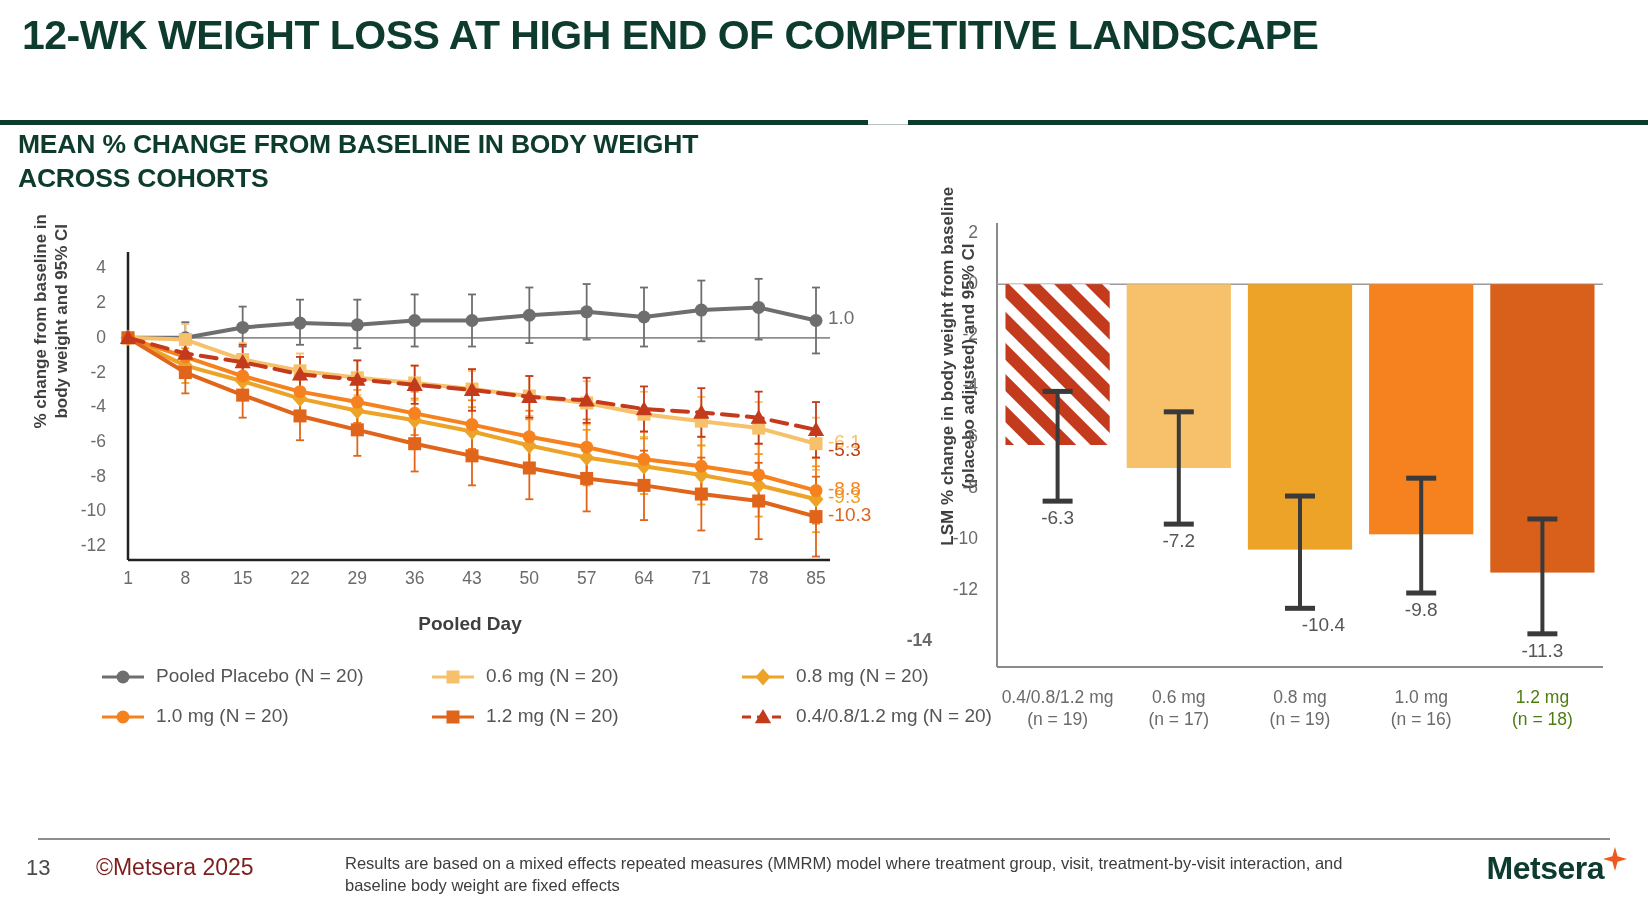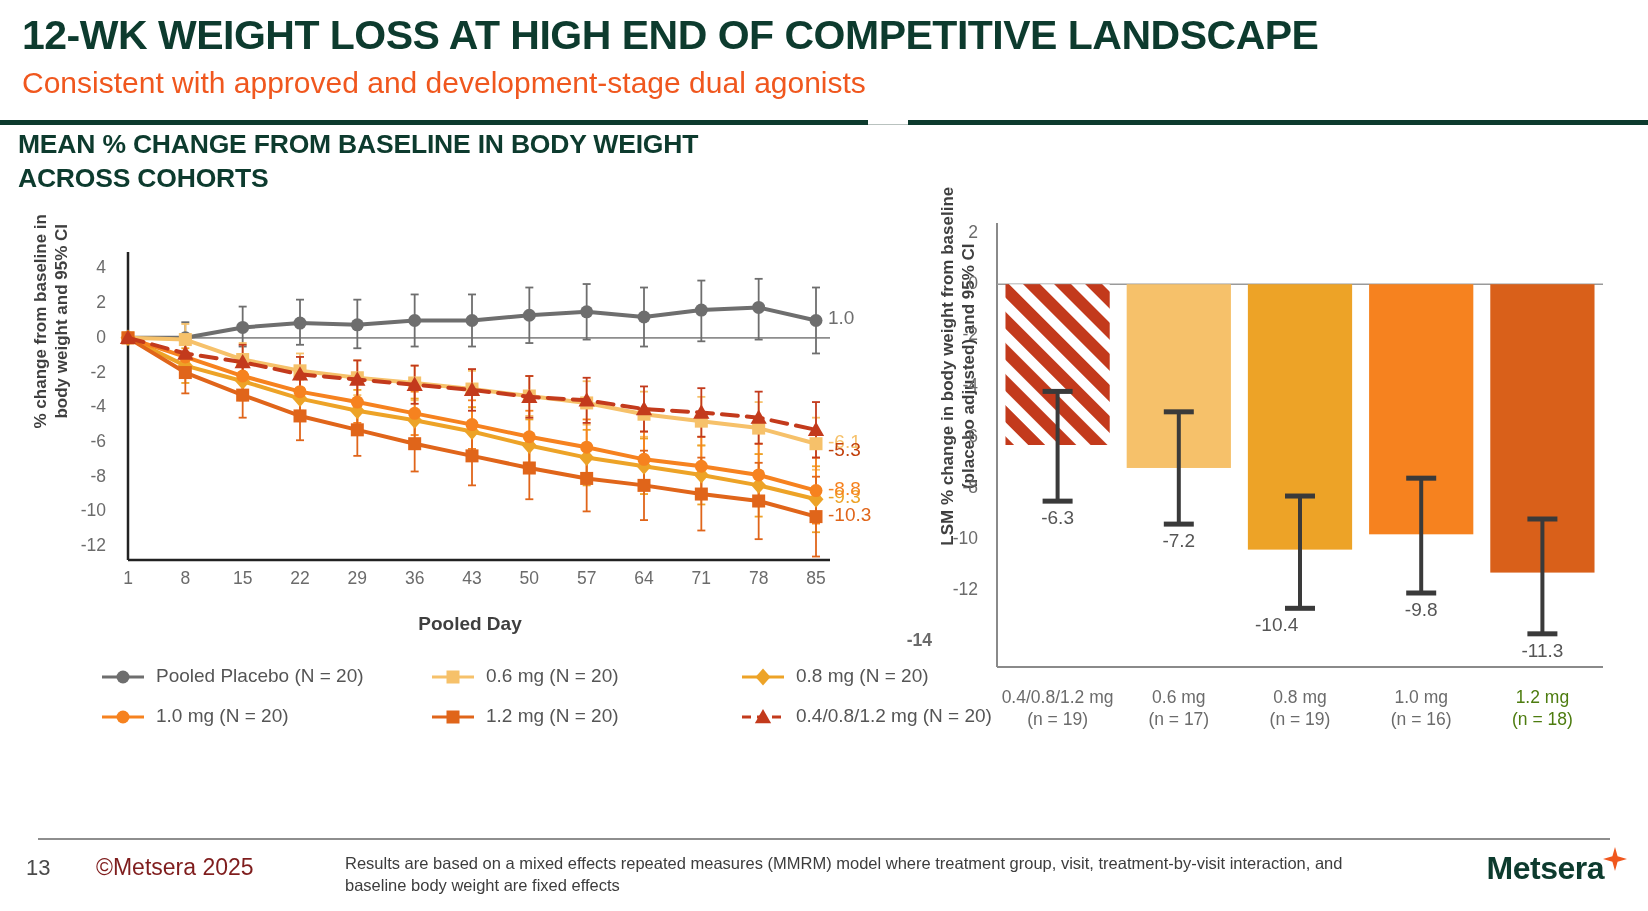--- a/index.html
+++ b/index.html
@@ -71,21 +71,20 @@
                color:#3d3d3d; line-height:1.35; }
   .logo { position:absolute; right:18px; top:850px; display:flex; align-items:center; }
   .logo-text { font-size:32px; font-weight:700; color:#0d3b2e; letter-spacing:-0.5px; }
 </style>
 </head>
 <body>
 
 <div class="slide">
 
   <div class="title">12-WK WEIGHT LOSS AT HIGH END OF COMPETITIVE LANDSCAPE</div>
-  <div class="subtitle">Consistent with approved and development-stage dual agonists</div>
 
   <div class="rule-hair-l"></div>
   <div class="rule-hair-r"></div>
   <div class="rule-left"></div>
   <div class="rule-right"></div>
 
   <div class="panel-head" id="head-left">MEAN % CHANGE FROM BASELINE IN BODY WEIGHT ACROSS COHORTS</div>
 
   <div class="axis-label" style="left:-74px; top:300px; width:250px; transform:rotate(-90deg); text-align:center;">% change from baseline in body weight and 95% CI</div>
 
@@ -584,21 +583,21 @@
         <div>(n = 16)</div>
       </div>
       <div style="position: absolute; width: 121.2px; left: 1481.8px; top: 687px; text-align: center; font-size: 17.5px; color: #4d7c0f; line-height: 1.25;">
         <div>1.2 mg</div>
         <div>(n = 18)</div>
       </div>
     </div>
   <div id="bar-vallabels">
       <div style="position: absolute; font-size: 19px; color: rgb(85, 85, 85); width: 90px; text-align: center; left: 1012.6px; top: 507.138px;">-6.3</div>
       <div style="position: absolute; font-size: 19px; color: rgb(85, 85, 85); width: 90px; text-align: center; left: 1133.8px; top: 530.103px;">-7.2</div>
-      <div style="position: absolute; font-size: 19px; color: rgb(85, 85, 85); width: 90px; text-align: left; left: 1255px; top: 614.31px;">-10.4</div>
+      <div style="position: absolute; font-size: 19px; color: rgb(85, 85, 85); width: 90px; text-align: right; left: 1255px; top: 614.31px;">-10.4</div>
       <div style="position: absolute; font-size: 19px; color: rgb(85, 85, 85); width: 90px; text-align: center; left: 1376.2px; top: 599px;">-9.8</div>
       <div style="position: absolute; font-size: 19px; color: rgb(85, 85, 85); width: 90px; text-align: center; left: 1497.4px; top: 639.828px;">-11.3</div>
     </div>
 
   <div class="footer-rule"></div>
   <div class="page-num">13</div>
   <div class="copyright">©Metsera 2025</div>
   <div class="foot-note">Results are based on a mixed effects repeated measures (MMRM) model where treatment group, visit, treatment-by-visit interaction, and baseline body weight are fixed effects</div>
   <div class="logo">
     <span class="logo-text">Metsera</span>

